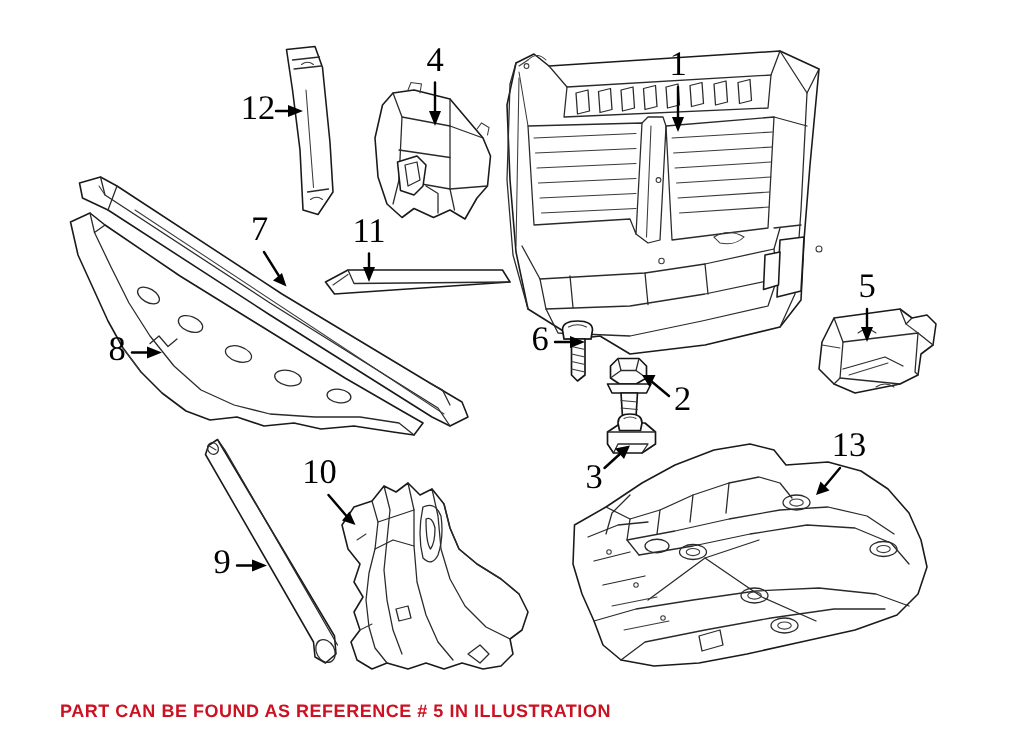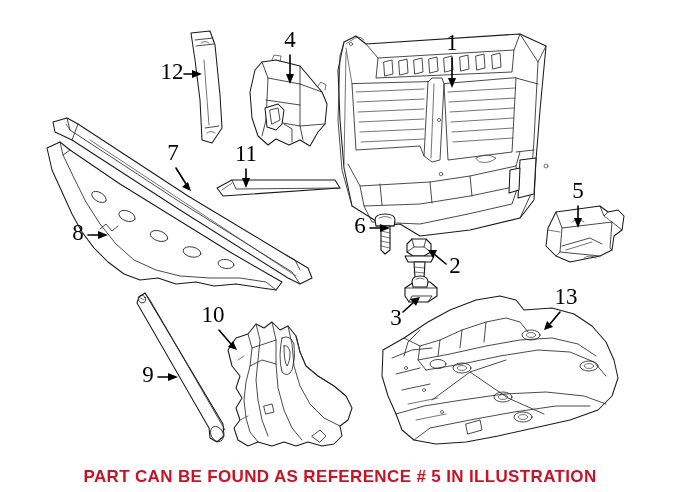--- a/index.html
+++ b/index.html
@@ -15,25 +15,25 @@
   .pt-hair{fill:none;stroke:#3a3a3a;stroke-width:0.7;stroke-linecap:round;}
   .pt-fill{fill:#fdfdfd;stroke:#141414;stroke-width:1.1;stroke-linejoin:round;}
   .lead{fill:none;stroke:#000000;stroke-width:1.6;stroke-linecap:round;}
   .callout-num{
     font-family:"Liberation Serif", serif;
     font-size:23px;fill:#000000;font-weight:400;
     text-anchor:middle;dominant-baseline:middle;
   }
   #caption{
     position:absolute;left:0;right:0;top:467px;
-    text-align:center;
     color:#cc1122;
     font-family:"Liberation Sans", sans-serif;
-    font-size:17px;font-weight:bold;letter-spacing:0.35px;
+    font-size:12px;font-weight:bold;letter-spacing:0.35px;
     white-space:nowrap;
+    padding-left:40px;
   }
 </style>
 </head>
 <body>
 
 <div id="diagram-root">
 
 <svg id="parts-svg" viewBox="0 0 680 492">
 
   <g>

